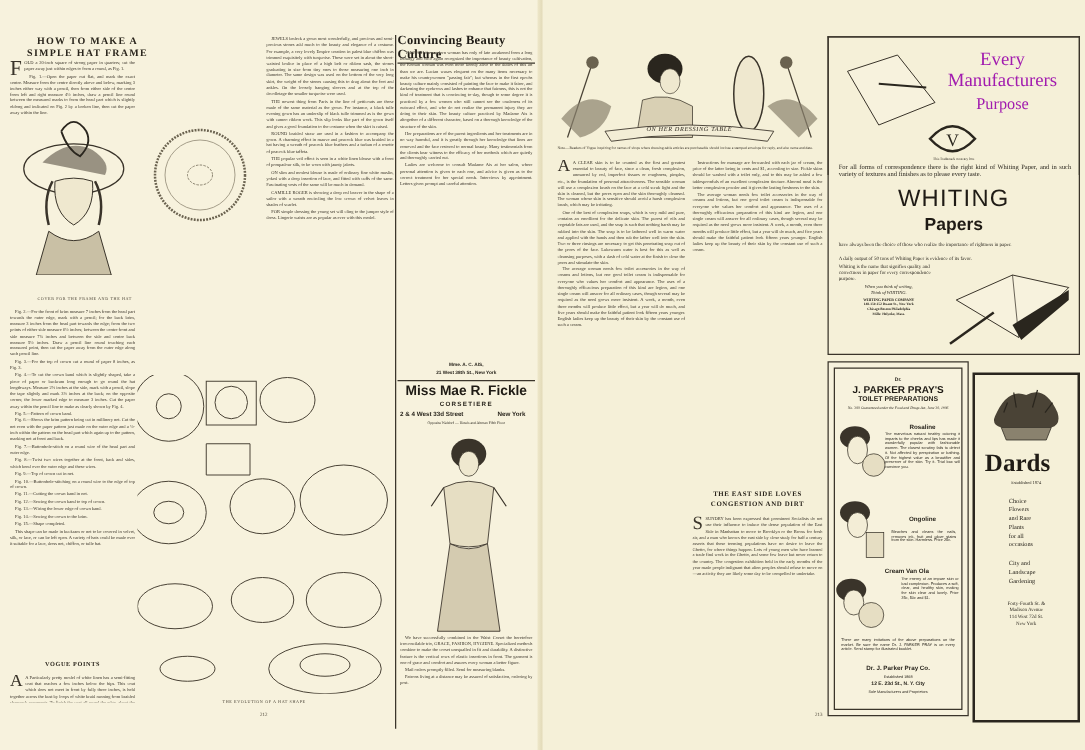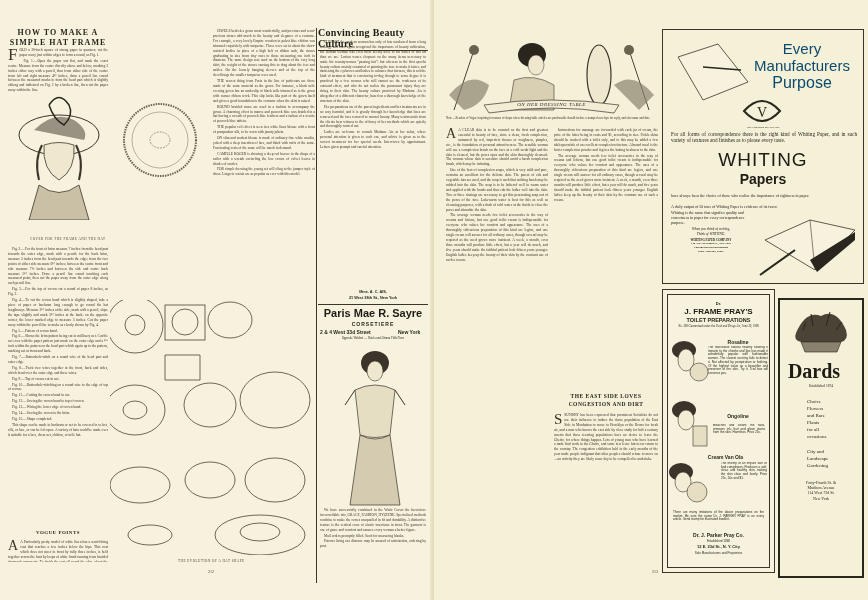--- a/index.html
+++ b/index.html
@@ -3,31 +3,31 @@
 <meta charset="utf-8">
 <style>
   html,body{margin:0;padding:0;}
   body{width:868px;height:600px;background:#f6f1dc;position:relative;overflow:hidden;font-family:"Liberation Serif",serif;color:#2a261e;}
   .page{position:absolute;top:0;height:600px;}
   .left{left:0;width:434px;background:#f7f2dd;}
   .right{left:434px;width:434px;background:#f5f0d8;}
   .gutter{position:absolute;left:430px;top:0;width:8px;height:600px;background:linear-gradient(90deg,#eee7c9,#e2dab8,#eee7c9);}
   .col{position:absolute;font-size:3.6px;line-height:4.9px;text-align:justify;color:#3a342a;overflow:hidden;}
   .col p{margin:0 0 1px 0;text-indent:4px;}
-  .h1{font-family:"Liberation Serif",serif;font-weight:bold;text-align:center;font-size:8px;line-height:10px;letter-spacing:1px;color:#2b261d;}
+  .h1{font-family:"Liberation Serif",serif;font-weight:bold;text-align:center;font-size:8px;line-height:10px;letter-spacing:1px;color:#2b261d;margin-left:12px;}
   .h2{font-weight:bold;text-align:center;font-size:7px;letter-spacing:0.5px;color:#2b261d;}
   .dropcap{float:left;font-size:17px;line-height:14px;margin-right:2px;font-weight:normal;}
   .caption{position:absolute;font-size:3.3px;letter-spacing:0.5px;color:#4a4336;text-transform:uppercase;}
   .pnum{position:absolute;font-size:4px;color:#4a4336;}
   .rule{position:absolute;background:#3b352b;}
   .illus{position:absolute;}
   .box{position:absolute;border:1px solid #3a342a;}
   .center{text-align:center;}
   .sans{font-family:"Liberation Sans",sans-serif;}
-  .ad-title{font-family:Liberation Sans, sans-serif;color:#0c4a6e;}
+  .ad-title{font-family:Liberation Serif, serif;color:#a21caf;}
 </style>
 </head>
 <body>
 
 <div class="page left">
 
   <div class="h1" style="position:absolute;left:8px;top:28px;width:100px;">HOW TO MAKE A SIMPLE HAT FRAME</div>
 
   <div class="col" style="left:8px;top:48px;width:100px;height:46px;">
     <p style="text-indent:0"><span class="dropcap">F</span><span>OLD a 20-inch square of strong paper in quarters; cut the paper away just within edges to form a round, as Fig. 1.</span></p>
@@ -116,21 +116,21 @@
   <div style="position:absolute;left:318px;top:27px;width:110px;font-weight:bold;font-size:10px;letter-spacing:0.3px;color:#1f1b15;border-bottom:1px solid #3a342a;padding-bottom:1px;">Convincing Beauty Culture</div>
   <div class="col" style="left:320px;top:40px;width:106px;height:222px;">
     <p>THOUGH the modern woman has only of late awakened from a long lethargy and once again recognized the importance of beauty cultivation, the Roman woman was even more keenly alive to the duties of this art than we are. Lucian waxes eloquent on the many items necessary to make his countrywomen "passing fair"; but whereas in the first epochs beauty culture mainly consisted of painting the face to make it fairer, and darkening the eyebrows and lashes to enhance that fairness, this is not the kind of treatment that is convincing to-day, though to some degree it is practiced by a few women who still cannot see the crudeness of its outward effect, and who do not realize the permanent injury they are doing to their skin. The beauty culture practiced by Madame Ais is altogether of a different character, based on a thorough knowledge of the structure of the skin.</p>
     <p>Her preparations are of the purest ingredients and her treatments are in no way harmful, and it is greatly through her knowledge that lines are removed and the face restored to normal beauty. Many testimonials from the clients bear witness to the efficacy of her methods which are quietly and thoroughly carried out.</p>
     <p>Ladies are welcome to consult Madame Ais at her salon, where personal attention is given to each one, and advice is given as to the correct treatment for her special needs. Interviews by appointment. Letters given prompt and careful attention.</p>
   </div>
   <div class="center sans" style="position:absolute;left:320px;top:290px;width:106px;font-size:3.8px;font-weight:bold;">Mme. A. C. AIS,</div>
   <div class="center sans" style="position:absolute;left:320px;top:296px;width:106px;font-size:3.8px;font-weight:bold;">21 West 38th St., New York</div>
   <div class="rule" style="left:318px;top:304px;width:110px;height:1px;"></div>
 
-  <div class="center sans" style="position:absolute;left:318px;top:307px;width:110px;font-size:11px;font-weight:bold;color:#1f1b15;">Paris Mae R. Sayre</div>
+  <div class="center sans" style="position:absolute;left:318px;top:307px;width:110px;font-size:11px;font-weight:bold;color:#1f1b15;">Miss Mae R. Fickle</div>
   <div class="center sans" style="position:absolute;left:318px;top:321px;width:110px;font-size:5px;font-weight:bold;letter-spacing:1px;">CORSETIERE</div>
   <div class="sans" style="position:absolute;left:320px;top:329px;font-size:5px;font-weight:bold;">2 &amp; 4 West 33d Street</div>
   <div class="sans" style="position:absolute;left:398px;top:329px;font-size:5px;font-weight:bold;">New York</div>
   <div class="center" style="position:absolute;left:320px;top:336px;width:106px;font-size:3px;">Opposite Waldorf — Hotels and Altman Fifth Floor</div>
 
   <svg class="illus" style="left:340px;top:345px;" width="70" height="165" viewBox="0 0 70 165">
     <ellipse cx="35" cy="18" rx="14" ry="12" fill="#3a342a"></ellipse>
     <ellipse cx="35" cy="26" rx="8" ry="10" fill="#efe8cf" stroke="#3a342a" stroke-width="0.6"></ellipse>
     <path d="M15 45 Q35 35 55 45 L50 90 Q35 95 20 90 Z" fill="#e6dec3" stroke="#3a342a" stroke-width="0.7"></path>
     <path d="M20 90 Q35 98 50 90 L60 160 L10 160 Z" fill="#d4cbb0" stroke="#3a342a" stroke-width="0.7"></path>
@@ -180,21 +180,21 @@
   <div class="pnum" style="left:218px;top:569px;">213</div>
 
   <div class="box" style="left:228px;top:29px;width:200px;height:110px;border-bottom:none;border-width:1.5px;"></div>
   <div class="box" style="left:228px;top:29px;width:200px;height:253px;border-width:1.5px;">
     <svg style="position:absolute;left:10px;top:12px;" width="80" height="60" viewBox="0 0 80 60">
       <path d="M5 15 L45 2 L75 40 L30 58 Z" fill="#f7f2dd" stroke="#3a342a" stroke-width="0.8"></path>
       <path d="M30 25 L68 28" stroke="#2a261e" stroke-width="1.5"></path>
     </svg>
     <div class="ad-title center" style="position:absolute;left:80px;top:10px;width:118px;font-size:15px;line-height:17px;">Every</div>
     <div class="ad-title center" style="position:absolute;left:80px;top:27px;width:118px;font-size:15px;line-height:17px;">Manufacturers</div>
-    <div class="ad-title center" style="position:absolute;left:80px;top:44px;width:118px;font-size:16px;line-height:17px;">Purpose</div>
+    <div class="ad-title center" style="position:absolute;left:80px;top:44px;width:118px;font-size:13px;line-height:17px;">Purpose</div>
     <svg style="position:absolute;left:78px;top:66px;" width="42" height="30" viewBox="0 0 42 30">
       <path d="M3 15 Q21 -5 39 15 Q21 35 3 15 Z" fill="none" stroke="#2a261e" stroke-width="2"></path>
       <text x="21" y="21" text-anchor="middle" font-size="14" font-family="Liberation Serif, serif" fill="#2a261e">V</text>
     </svg>
     <div class="center" style="position:absolute;left:0;top:96px;width:200px;font-size:2.8px;">This Trademark on every box</div>
     <div style="position:absolute;left:8px;top:101px;width:186px;font-size:5.2px;line-height:6px;text-align:justify;">For all forms of correspondence there is the right kind of Whiting Paper, and in such variety of textures and finishes as to please every taste.</div>
     <div class="center sans" style="position:absolute;left:0;top:141px;width:200px;font-size:14px;font-weight:bold;color:#1f1b15;">Papers</div>
     <div class="center sans" style="position:absolute;left:0;top:119px;width:200px;font-size:19px;letter-spacing:1px;color:#1f1b15;">WHITING</div>
     <div style="position:absolute;left:8px;top:163px;width:186px;font-size:4px;line-height:5px;">have always been the choice of those who realize the importance of rightness in paper.</div>
     <div style="position:absolute;left:8px;top:174px;width:186px;font-size:4px;line-height:5px;">A daily output of 50 tons of Whiting Paper is evidence of its favor.</div>
@@ -209,21 +209,21 @@
       <path d="M10 30 L55 10 L100 20 L60 60 Z" fill="#f7f2dd" stroke="#3a342a" stroke-width="0.8"></path>
       <path d="M55 10 L60 60" stroke="#3a342a" stroke-width="0.6"></path>
       <path d="M55 50 L100 22 L100 30 L62 62 Z" fill="#2a261e"></path>
       <path d="M5 65 L40 40" stroke="#2a261e" stroke-width="2"></path>
     </svg>
   </div>
 
   <div class="box" style="left:228px;top:289px;width:111px;height:282px;border-width:1.5px;background:#f7f2dd;">
     <div class="box" style="left:4px;top:4px;width:101px;height:272px;border-width:0.6px;"></div>
     <div class="center sans" style="position:absolute;left:0;top:11px;width:111px;font-size:4px;font-weight:bold;">Dr.</div>
-    <div class="center sans" style="position:absolute;left:0;top:17px;width:111px;font-size:8px;font-weight:bold;color:#1f1b15;">J. FRAME PRAY'S</div>
+    <div class="center sans" style="position:absolute;left:0;top:17px;width:111px;font-size:8px;font-weight:bold;color:#1f1b15;">J. PARKER PRAY'S</div>
     <div class="center sans" style="position:absolute;left:0;top:27px;width:111px;font-size:5.5px;font-weight:bold;">TOILET PREPARATIONS</div>
     <div class="center" style="position:absolute;left:8px;top:35px;width:95px;font-size:3px;line-height:3.6px;font-style:italic;">No. 300 Guaranteed under the Food and Drugs Act, June 30, 1906</div>
 
     <svg style="position:absolute;left:6px;top:48px;" width="40" height="48" viewBox="0 0 40 48">
       <ellipse cx="15" cy="12" rx="12" ry="9" fill="#3a342a"></ellipse>
       <ellipse cx="17" cy="22" rx="8" ry="11" fill="#f3edd6" stroke="#3a342a" stroke-width="0.6"></ellipse>
       <circle cx="30" cy="34" r="9" fill="#e6dec3" stroke="#3a342a" stroke-width="0.6"></circle>
     </svg>
     <div class="center sans" style="position:absolute;left:45px;top:49px;width:60px;font-size:5px;font-weight:bold;">Rosaline</div>
     <div class="sans" style="position:absolute;left:45px;top:56px;width:60px;height:55px;overflow:hidden;font-size:3.1px;line-height:3.7px;text-align:justify;">The marvelous natural healthy coloring it imparts to the cheeks and lips has made it wonderfully popular with fashionable women. The closest scrutiny fails to detect it. Not affected by perspiration or bathing. Of the highest value as a beautifier and preserver of the skin. Try it. Trial box will convince you.</div>

